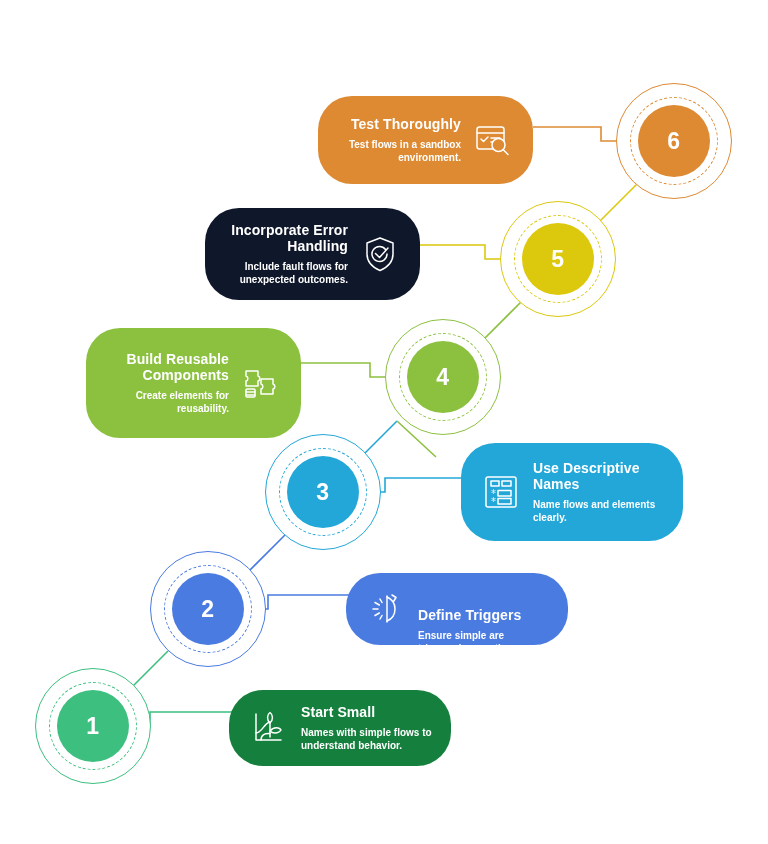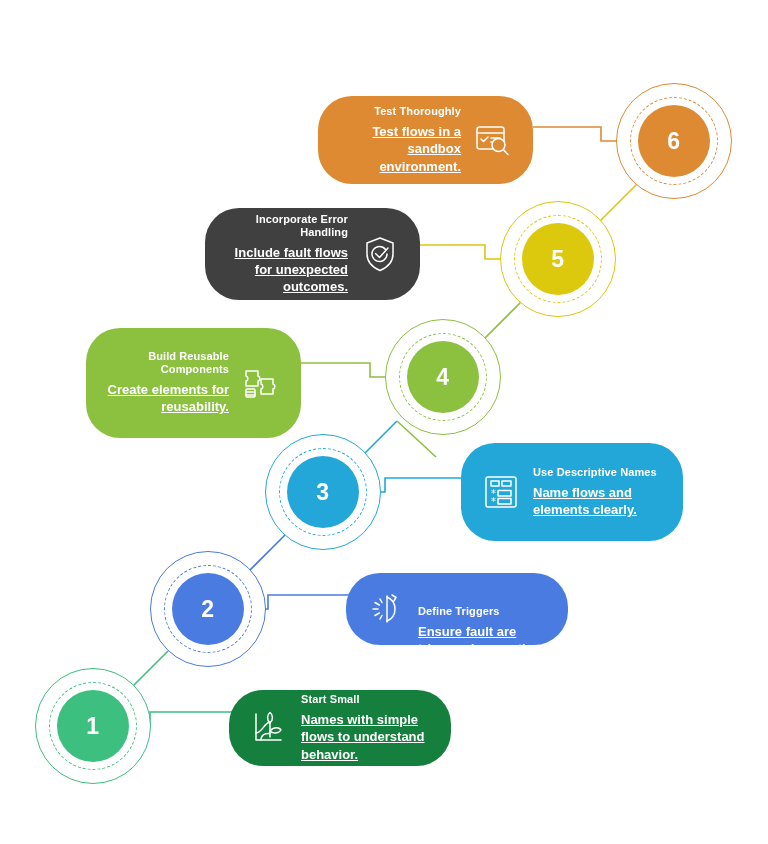--- a/index.html
+++ b/index.html
@@ -107,32 +107,31 @@
     width: 42px;
     height: 42px;
     display: block;
   }
   .card-text {
     flex: 1 1 auto;
     min-width: 0;
   }
   .card.right-icon .card-text { text-align: right; }
   .card-title {
-    font-size: 11px;
+    font-size: 14px;
     font-weight: bold;
     line-height: 1.18;
     margin-bottom: 5px;
     letter-spacing: .1px;
   }
   .card-desc {
-    font-size: 13px;
+    font-size: 10px;
     font-weight: bold;
     line-height: 1.32;
     letter-spacing: 0;
-    text-decoration: underline;
   }
 </style>
 </head>
 <body>
 
 <div id="stage">
 
   <svg id="connectors" viewBox="0 0 768 844">
 
     <path d="M135 726 L150 726 L150 712 L238 712" fill="none" stroke="#3DBF7F" stroke-width="1.6"></path>
@@ -178,21 +177,21 @@
     </span>
   </div>
   <div class="node" style="left:616px; top:83px; color:#DD8A33;">
     <span class="ring-outer"></span>
     <span class="ring-dashed"></span>
     <span class="disc">
       <span class="disc-num">6</span>
     </span>
   </div>
 
-  <div class="card right-icon" style="left:205px; top:208px; width:215px; height:92px; background:#404040;">
+  <div class="card right-icon" style="left:205px; top:208px; width:215px; height:92px; background:#0f172a;">
     <span class="card-icon">
       <svg viewBox="0 0 42 42" fill="none" stroke="#ffffff" stroke-width="1.5" stroke-linecap="round" stroke-linejoin="round">
         <path d="M21 5 L34 10 V21 C34 29 28 34.5 21 37.5 C14 34.5 8 29 8 21 V10 Z"></path>
         <path d="M26.5 16.5 A7.5 7.5 0 1 0 28 21"></path>
         <polyline points="16.5,20.5 20.5,24.5 29,15"></polyline>
       </svg>
     </span>
     <span class="card-text">
       <span class="card-title" style="display: block;">Incorporate Error Handling</span>
       <span class="card-desc" style="display: block;">Include fault flows for unexpected outcomes.</span>
@@ -262,21 +261,21 @@
         <polyline points="27,7 31,9.5 28.5,13.5"></polyline>
         <line x1="8" y1="21" x2="13" y2="21"></line>
         <line x1="10" y1="14.5" x2="14.3" y2="17"></line>
         <line x1="10" y1="27.5" x2="14.3" y2="25"></line>
         <line x1="15" y1="11" x2="17" y2="14.5"></line>
         <line x1="15" y1="31" x2="17" y2="27.5"></line>
       </svg>
     </span>
     <span class="card-text">
       <span class="card-title" style="display: block; margin-top: 44px;">Define Triggers</span>
-      <span class="card-desc" style="display: block;">Ensure fault are triggered correctly.</span>
+      <span class="card-desc" style="display: block;">Ensure simple are triggered correctly.</span>
     </span>
   </div>
   <div class="node" style="left:150px; top:551px; color:#4A7BE0;">
     <span class="ring-outer"></span>
     <span class="ring-dashed"></span>
     <span class="disc">
       <span class="disc-num">2</span>
     </span>
   </div>
 

